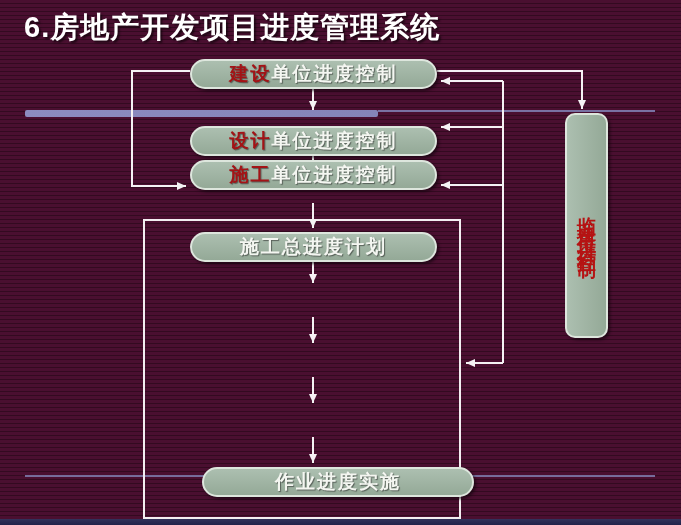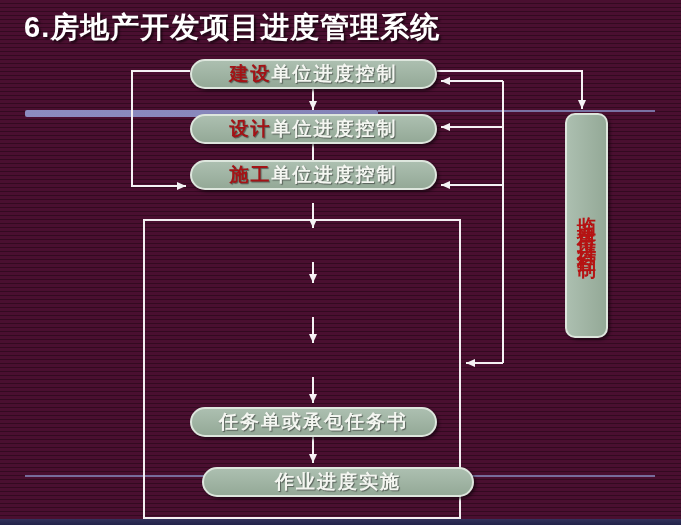--- a/index.html
+++ b/index.html
@@ -56,21 +56,21 @@
     background:linear-gradient(180deg,#acbfb0,var(--box_fill,#94a997));
     border:2px solid var(--box_border,#dde6dd);
     border-radius:15px;
     box-shadow:2px 2px 3px rgba(10,3,8,.6);
     font-family:"Liberation Serif","DejaVu Serif",serif;
     font-size:19px;font-weight:600;letter-spacing:2px;
     color:var(--box_text,#f4f6f1);
     text-shadow:1px 1px 1px rgba(30,30,30,.55);
     white-space:nowrap;
   }
-  .b1{top:59px}.b2{top:114px}.b3{top:160px}
+  .b1{top:59px}.b2{top:126px}.b3{top:160px}
   .b4{top:232px}.b5{top:287px}.b6{top:347px}.b7{top:407px}
   .b8{top:467px;left:202px;width:272px}
   .accent{color:var(--box_accent_text,#a31316);font-weight:700;}
   .side-box{
     position:absolute;left:565px;top:113px;width:43px;height:225px;z-index:4;
     box-sizing:border-box;
     display:flex;align-items:center;justify-content:center;
     background:linear-gradient(90deg,#acbfb0,var(--box_fill,#94a997));
     border:2px solid var(--box_border,#dde6dd);
     border-radius:10px;
@@ -129,22 +129,22 @@
   </div>
   <div class="box b2">
     <span class="accent">设计</span>
     <span>单位进度控制</span>
   </div>
   <div class="box b3">
     <span class="accent">施工</span>
     <span>单位进度控制</span>
   </div>
 
-  <div class="box b7">
-    <span>任务单或承包任务书</span>
+  <div class="box b4">
+    <span>施工总进度计划</span>
   </div>
   <div class="box b8">
     <span>作业进度实施</span>
   </div>
 
   <div class="side-box">
     <span>监理单位进行控制</span>
   </div>
 
 </div>

